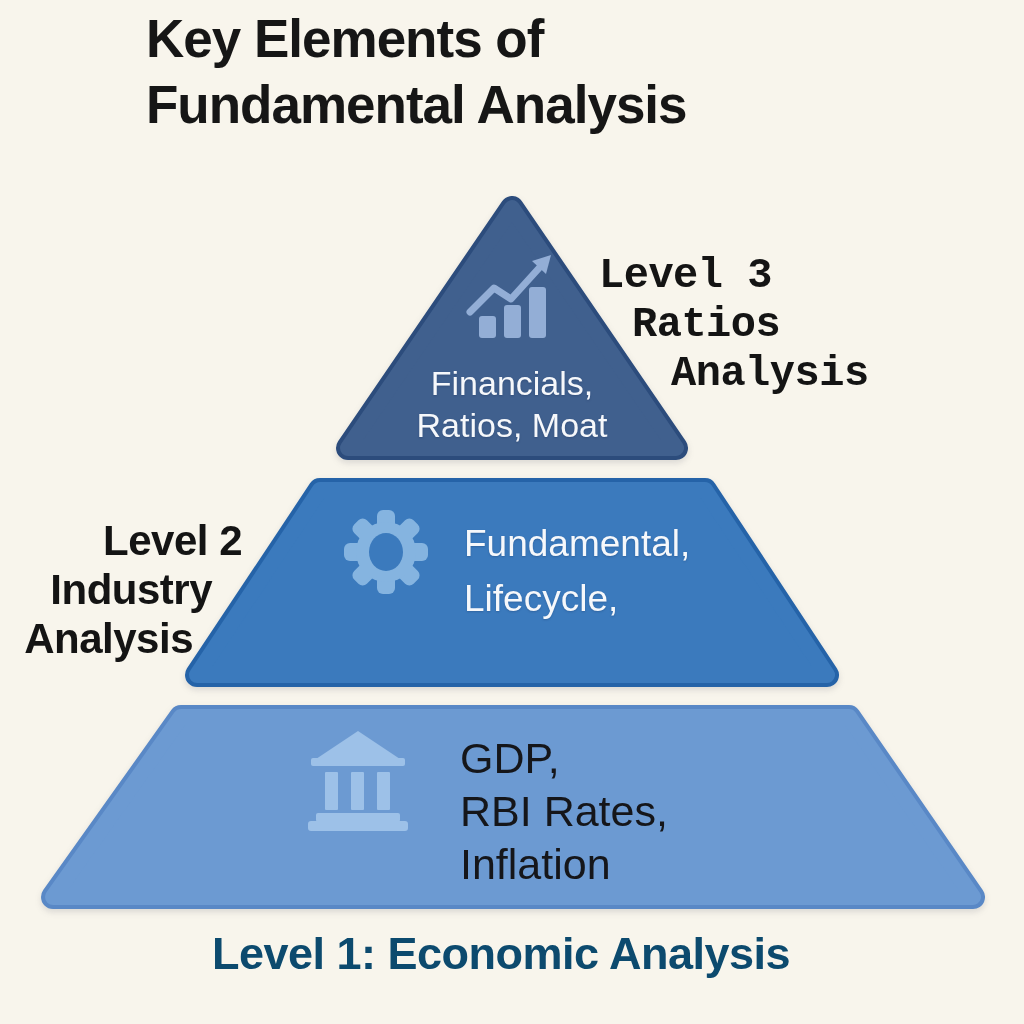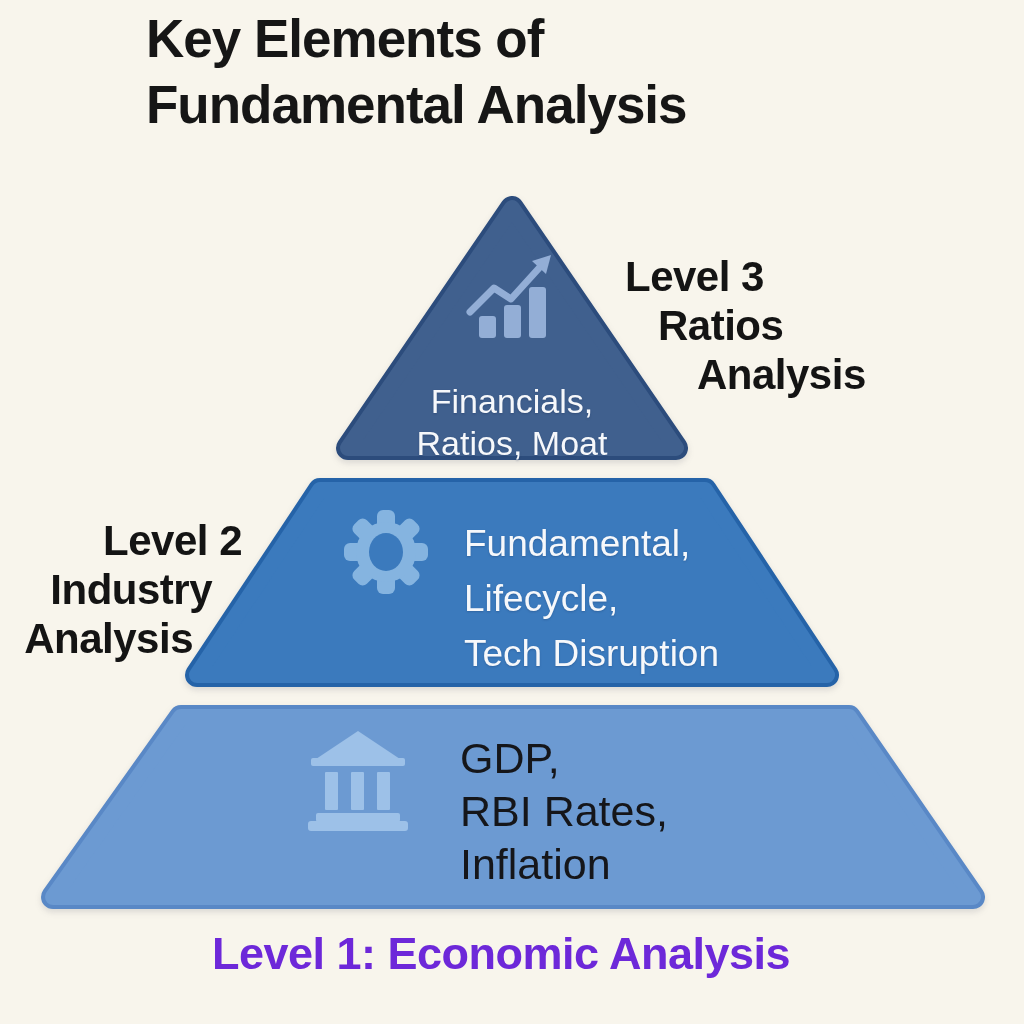--- a/index.html
+++ b/index.html
@@ -17,46 +17,46 @@
   .abs{position:absolute;}
   .title{
     left:146px;top:6px;width:720px;
     font-size:53px;font-weight:700;line-height:66px;
     letter-spacing:-1px;color:#161616;
   }
   .side-label{
     font-size:42px;font-weight:700;line-height:49px;
     letter-spacing:-0.5px;color:#141414;
   }
-  .label-l3{left:622px;top:252px;width:280px;text-align:left;}
+  .label-l3{left:596px;top:252px;width:280px;text-align:left;font-family:Liberation Mono, monospace;}
   .label-l3 .ln{display:block;}
   .label-l3 .ln1{padding-left:3px;}
   .label-l3 .ln2{padding-left:36px;}
   .label-l3 .ln3{padding-left:75px;}
   .label-l2{right:782px;top:516px;width:300px;text-align:right;}
   .label-l2 .ln{display:block;}
   .label-l2 .ln2{margin-right:30px;}
   .label-l2 .ln3{margin-right:49px;}
   .tri-text{
-    left:362px;top:380px;width:300px;text-align:center;
+    left:362px;top:362px;width:300px;text-align:center;
     font-size:34px;font-weight:500;line-height:42px;color:#F6F8FB;
     text-shadow:0 1px 2px rgba(30,50,90,0.35);
   }
   .mid-text{
     left:464px;top:516px;width:360px;text-align:left;
     font-size:37px;font-weight:500;line-height:55px;color:#F6F8FB;
     text-shadow:0 1px 2px rgba(25,60,110,0.35);
   }
   .bot-text{
     left:460px;top:732px;width:360px;text-align:left;
     font-size:43px;font-weight:500;line-height:53px;color:#15161A;
   }
   .bottom-label{
     left:136px;top:928px;width:730px;text-align:center;
-    font-size:45px;font-weight:700;letter-spacing:-0.5px;color:#6d28d9;
+    font-size:45px;font-weight:700;letter-spacing:-0.5px;color:#0c4a6e;
   }
   .ln{display:block;}
 </style>
 </head>
 <body>
 
 <div id="canvas">
 
   <svg id="pyramid-svg" viewBox="0 0 1024 1024" xmlns="http://www.w3.org/2000/svg">
 
@@ -123,21 +123,20 @@
   </div>
 
   <div class="abs tri-text">
     <span class="ln">Financials,</span>
     <span class="ln">Ratios, Moat</span>
   </div>
 
   <div class="abs mid-text">
     <span class="ln">Fundamental,</span>
     <span class="ln">Lifecycle,</span>
-    <span class="ln">Tech Disruption</span>
   </div>
 
   <div class="abs bot-text">
     <span class="ln">GDP,</span>
     <span class="ln">RBI Rates,</span>
     <span class="ln">Inflation</span>
   </div>
 
   <div class="abs bottom-label">Level 1: Economic Analysis</div>
 

